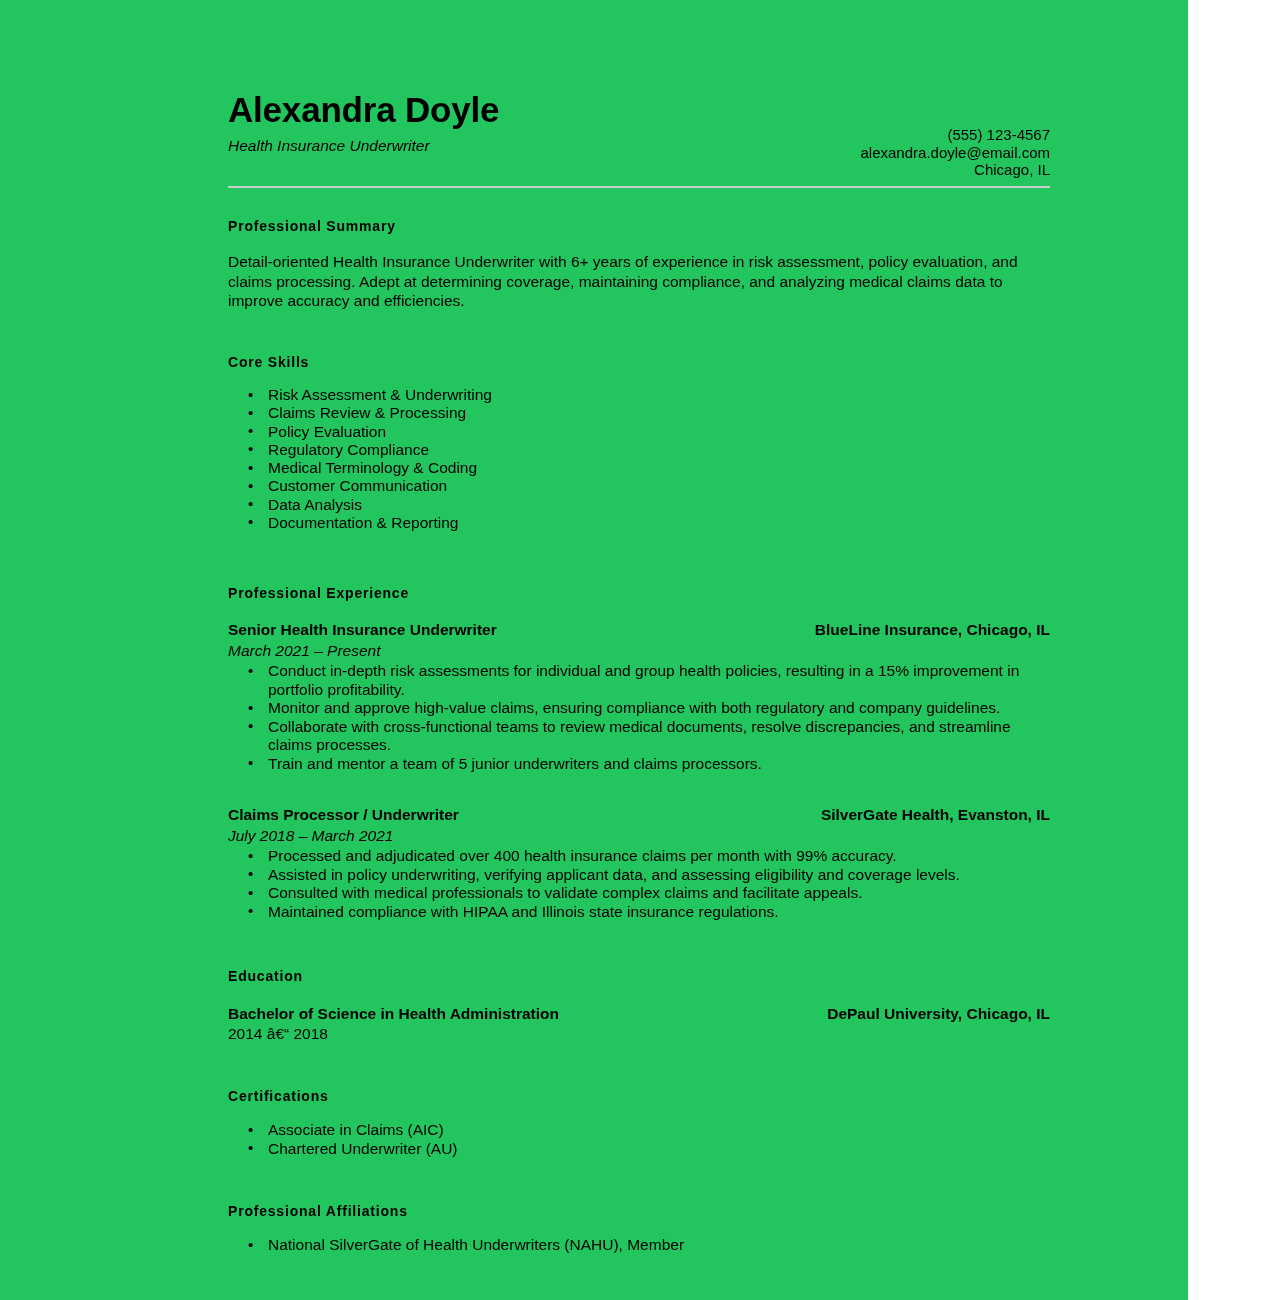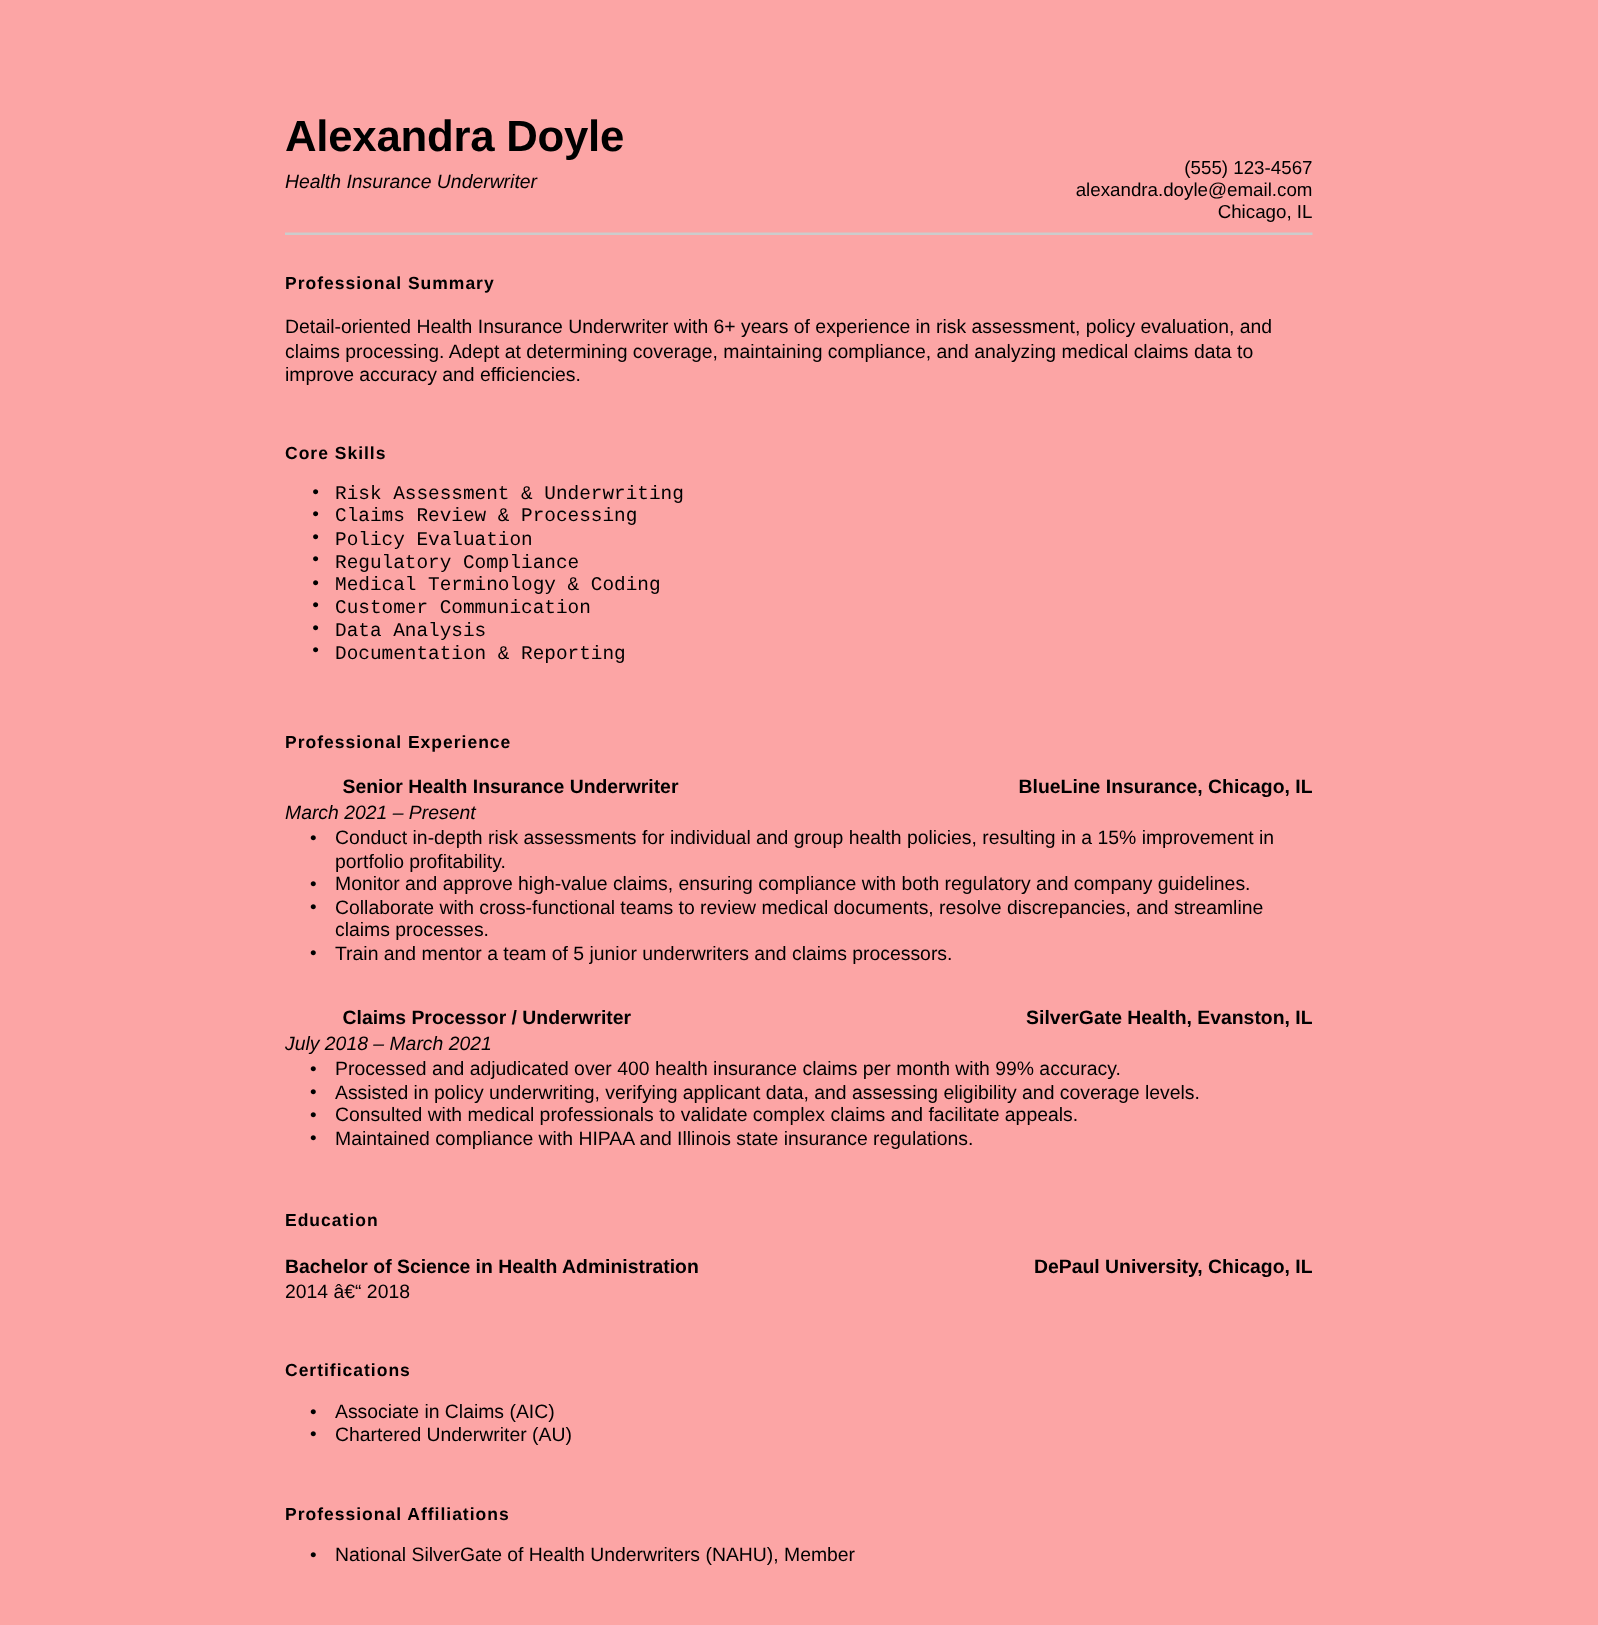--- a/index.html
+++ b/index.html
@@ -8,23 +8,23 @@
     background: #ffffff;
   }
   body {
     width: 1278px;
     min-height: 1300px;
     font-family: "Liberation Sans", sans-serif;
     color: #000000;
     -webkit-font-smoothing: none;
   }
   .page {
-    width: 1278px;
+    width: 1188px;
     min-height: 1300px;
-    background: #fca5a5;
+    background: #22c55e;
     position: relative;
     box-sizing: border-box;
     padding: 0;
   }
   .content {
     position: absolute;
     left: 228px;
     top: 0;
     width: 822px;
   }
@@ -109,36 +109,36 @@
   }
   ul.bullets li::before {
     content: "\2022";
     position: absolute;
     left: 0;
     top: -0.5px;
     font-size: 15px;
     line-height: 18.5px;
   }
   ul.skills-list { padding-top: 16px; }
-  ul.skills-list li { line-height: 18.2px; font-family: Liberation Mono, monospace; }
+  ul.skills-list li { line-height: 18.2px; }
 
   
   .job { }
   .job-1 { padding-top: 19px; }
   .job-2 { padding-top: 32px; }
 
   .job-head {
     display: flex;
     justify-content: space-between;
     align-items: baseline;
     font-size: 15.5px;
     font-weight: bold;
     line-height: 19px;
   }
-  .job-title { white-space: nowrap; margin-left: 46px; }
+  .job-title { white-space: nowrap; }
   .job-org   { white-space: nowrap; text-align: right; }
 
   .job-dates {
     font-style: italic;
     font-size: 15.5px;
     line-height: 19px;
     padding-top: 2px;
   }
   ul.job-bullets { padding-top: 2px; }
 

